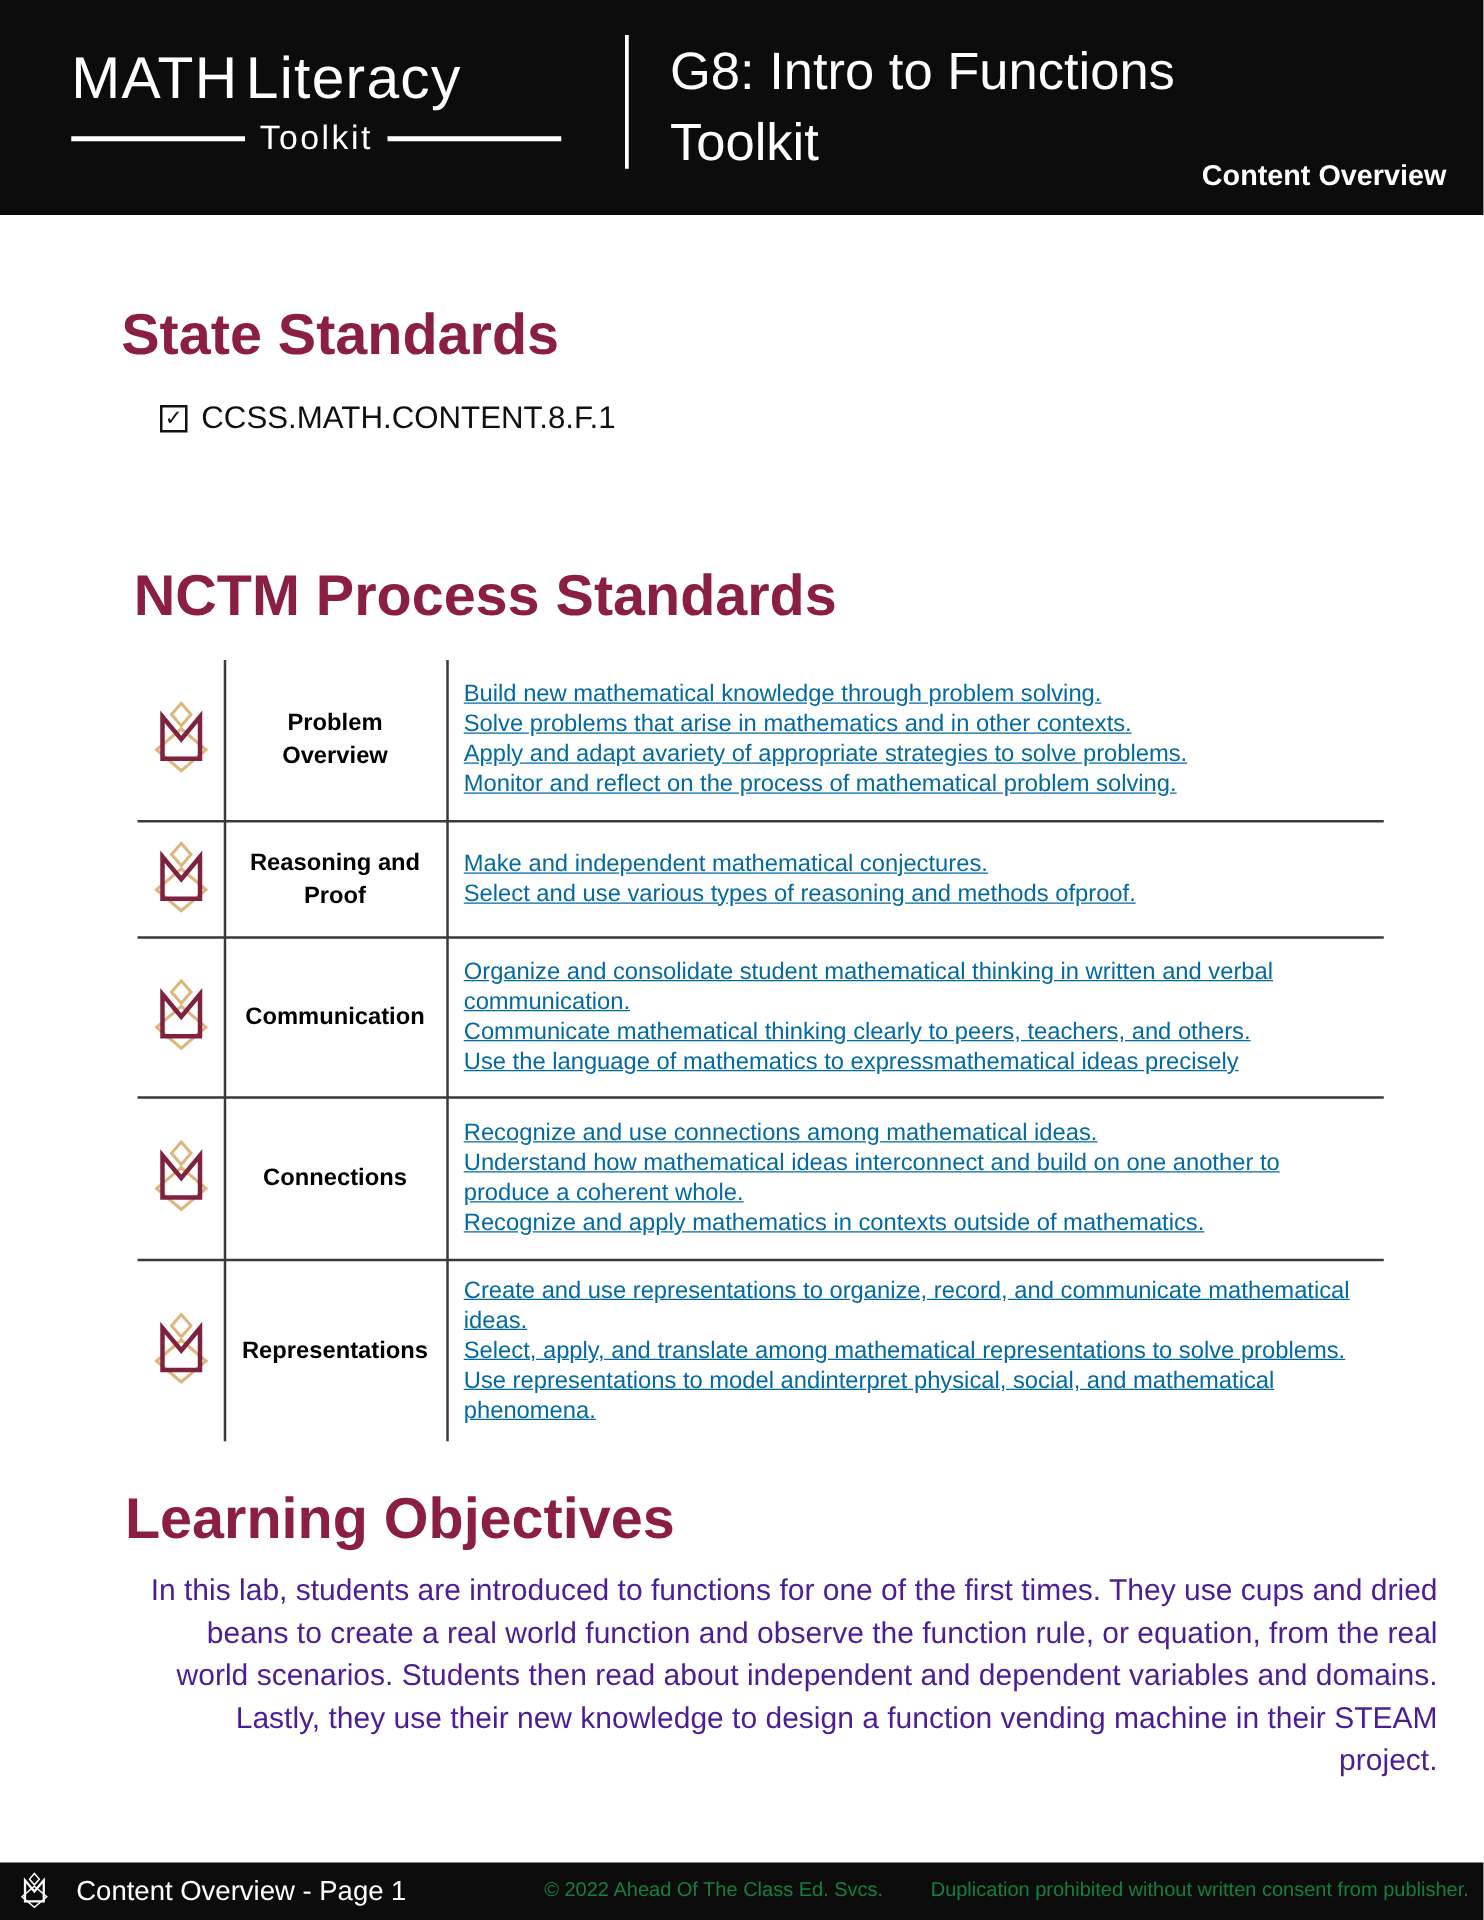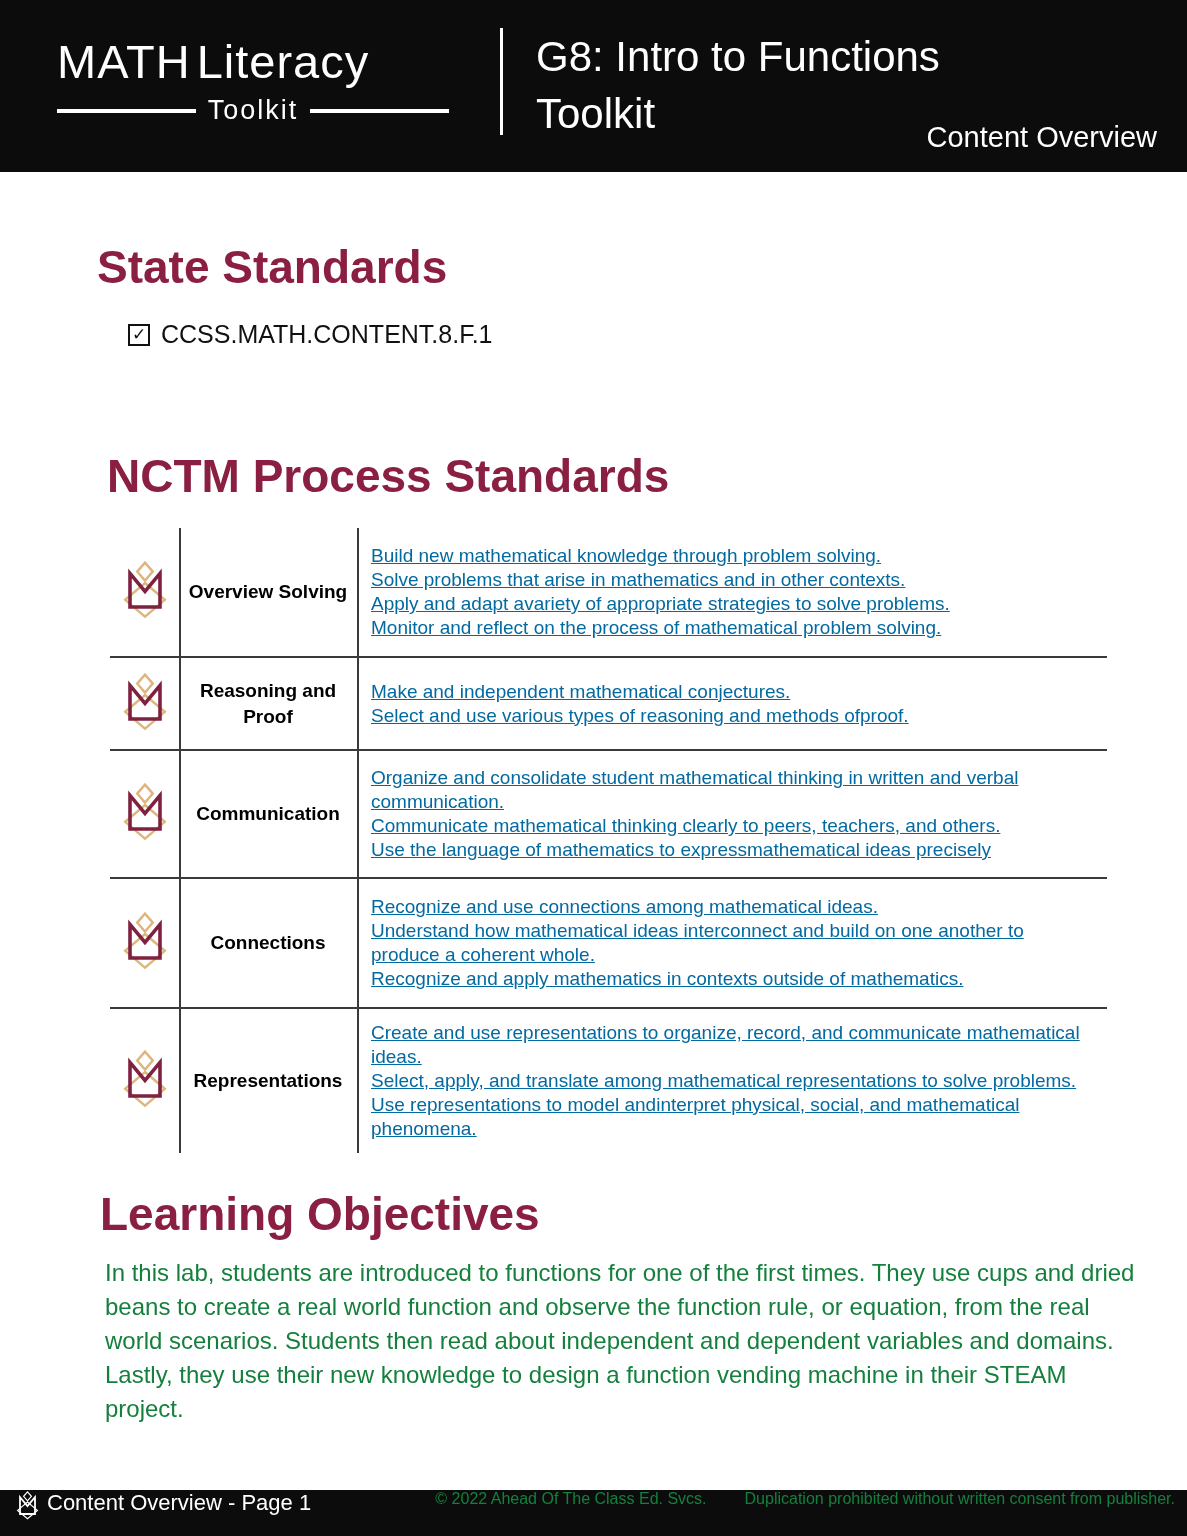--- a/index.html
+++ b/index.html
@@ -23,21 +23,21 @@
   .brand { position: absolute; left: 57px; top: 34px; width: 392px; }
   .brand-text { font-size: 47px; font-weight: 400; letter-spacing: 1px; white-space: nowrap; }
   .brand-text .lit { margin-left: 6px; font-weight: 300; }
   .brand-sub { display: flex; align-items: center; gap: 12px; margin-top: 6px; }
   .brand-sub .hline { flex: 1; height: 4px; background: #fff; }
   .brand-sub .toolkit-word { font-size: 27px; letter-spacing: 2px; font-weight: 300; }
 
   .vdivider { position: absolute; left: 500px; top: 28px; width: 3px; height: 107px; background: #fff; }
 
   .doc-title { position: absolute; left: 536px; top: 28px; font-size: 42px; line-height: 57px; font-weight: 400; }
-  .corner-label { position: absolute; right: 30px; bottom: 18px; font-size: 29px; font-weight: 400; }
+  .corner-label { position: absolute; right: 30px; bottom: 18px; font-size: 23px; font-weight: 700; }
 
   
   .big-heading { font-size: 46px; font-weight: bold; color: #8a1f41; line-height: 1.05; white-space: nowrap; }
   .state-heading { position: absolute; left: 97px; top: 243px; }
   .nctm-heading { position: absolute; left: 107px; top: 452px; }
   .obj-heading { position: absolute; left: 100px; top: 1190px; }
 
   
   .check-item {
     position: absolute; left: 128px; top: 320px;
@@ -70,30 +70,30 @@
     text-align: center; font-weight: bold; font-size: 19px; color: #000; line-height: 1.35;
   }
   .desc-cell { flex: 1; padding: 12px 10px 12px 14px; font-size: 19px; line-height: 24px; color: #0369a1; text-decoration: underline; }
 
   .logo-icon { width: 54px; height: 66px; --maroon: #7e2240; --gold: #ddb67e; }
   .footer-logo-icon { width: 27px; height: 33px; --maroon: #ffffff; --gold: #ffffff; }
 
   
   .obj-body {
     position: absolute; left: 105px; top: 1256px; width: 1045px;
-    font-size: 24px; line-height: 34px; color: #15803d;
+    font-size: 24px; line-height: 34px; color: #4c1d95; text-align: right;
   }
 
   
   .pagefooter {
     position: absolute; left: 0; bottom: 0;
     width: 1187px; height: 46px;
     background: #0c0c0c; color: #fff;
-    display: flex; align-items: flex-start;
-    padding: 0 12px 0 14px; gap: 6px; margin-top: 48px;
+    display: flex; align-items: center;
+    padding: 0 12px 0 14px; gap: 20px; margin-top: 48px;
   }
   .footer-left-label { font-size: 22px; font-weight: 300; }
   .footer-right { margin-left: auto; display: flex; gap: 38px; align-items: center; }
   .footer-copyright, .footer-notice { font-size: 16px; color: #15803d; font-weight: 300; }
 </style>
 </head>
 <body>
 
 <svg width="0" height="0" style="position:absolute">
   <defs>
@@ -139,21 +139,21 @@
   <div class="nctm-table">
     <div class="vline v1"></div>
     <div class="vline v2"></div>
 
     <div class="nctm-row">
       <div class="icon-cell">
         <svg class="logo-icon" viewBox="0 0 90 110">
             <use href="#logomark"></use>
           </svg>
       </div>
-      <div class="label-cell">Overview Solving</div>
+      <div class="label-cell">Problem Overview</div>
       <div class="desc-cell">
         <div>Build new mathematical knowledge through problem solving.</div>
         <div>Solve problems that arise in mathematics and in other contexts.</div>
         <div>Apply and adapt avariety of appropriate strategies to solve problems.</div>
         <div>Monitor and reflect on the process of mathematical problem solving.</div>
       </div>
     </div>
 
     <div class="nctm-row">
       <div class="icon-cell">

